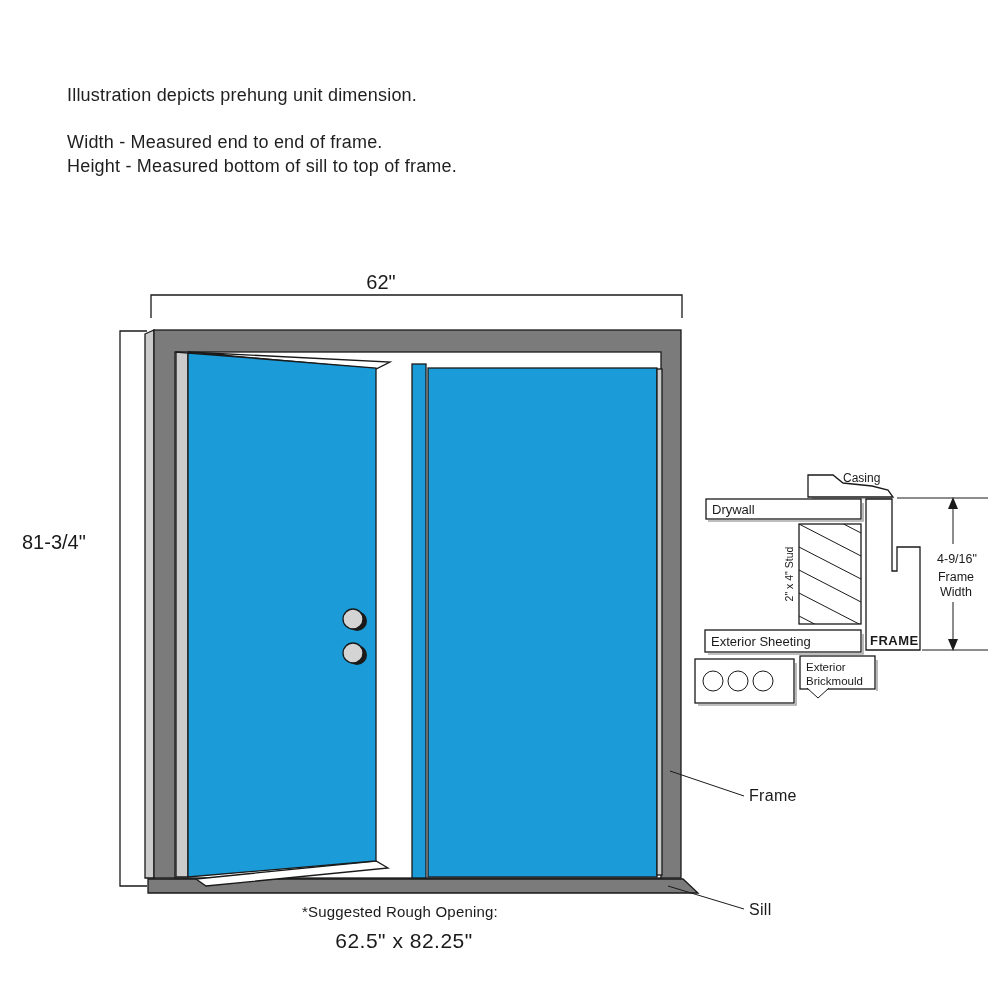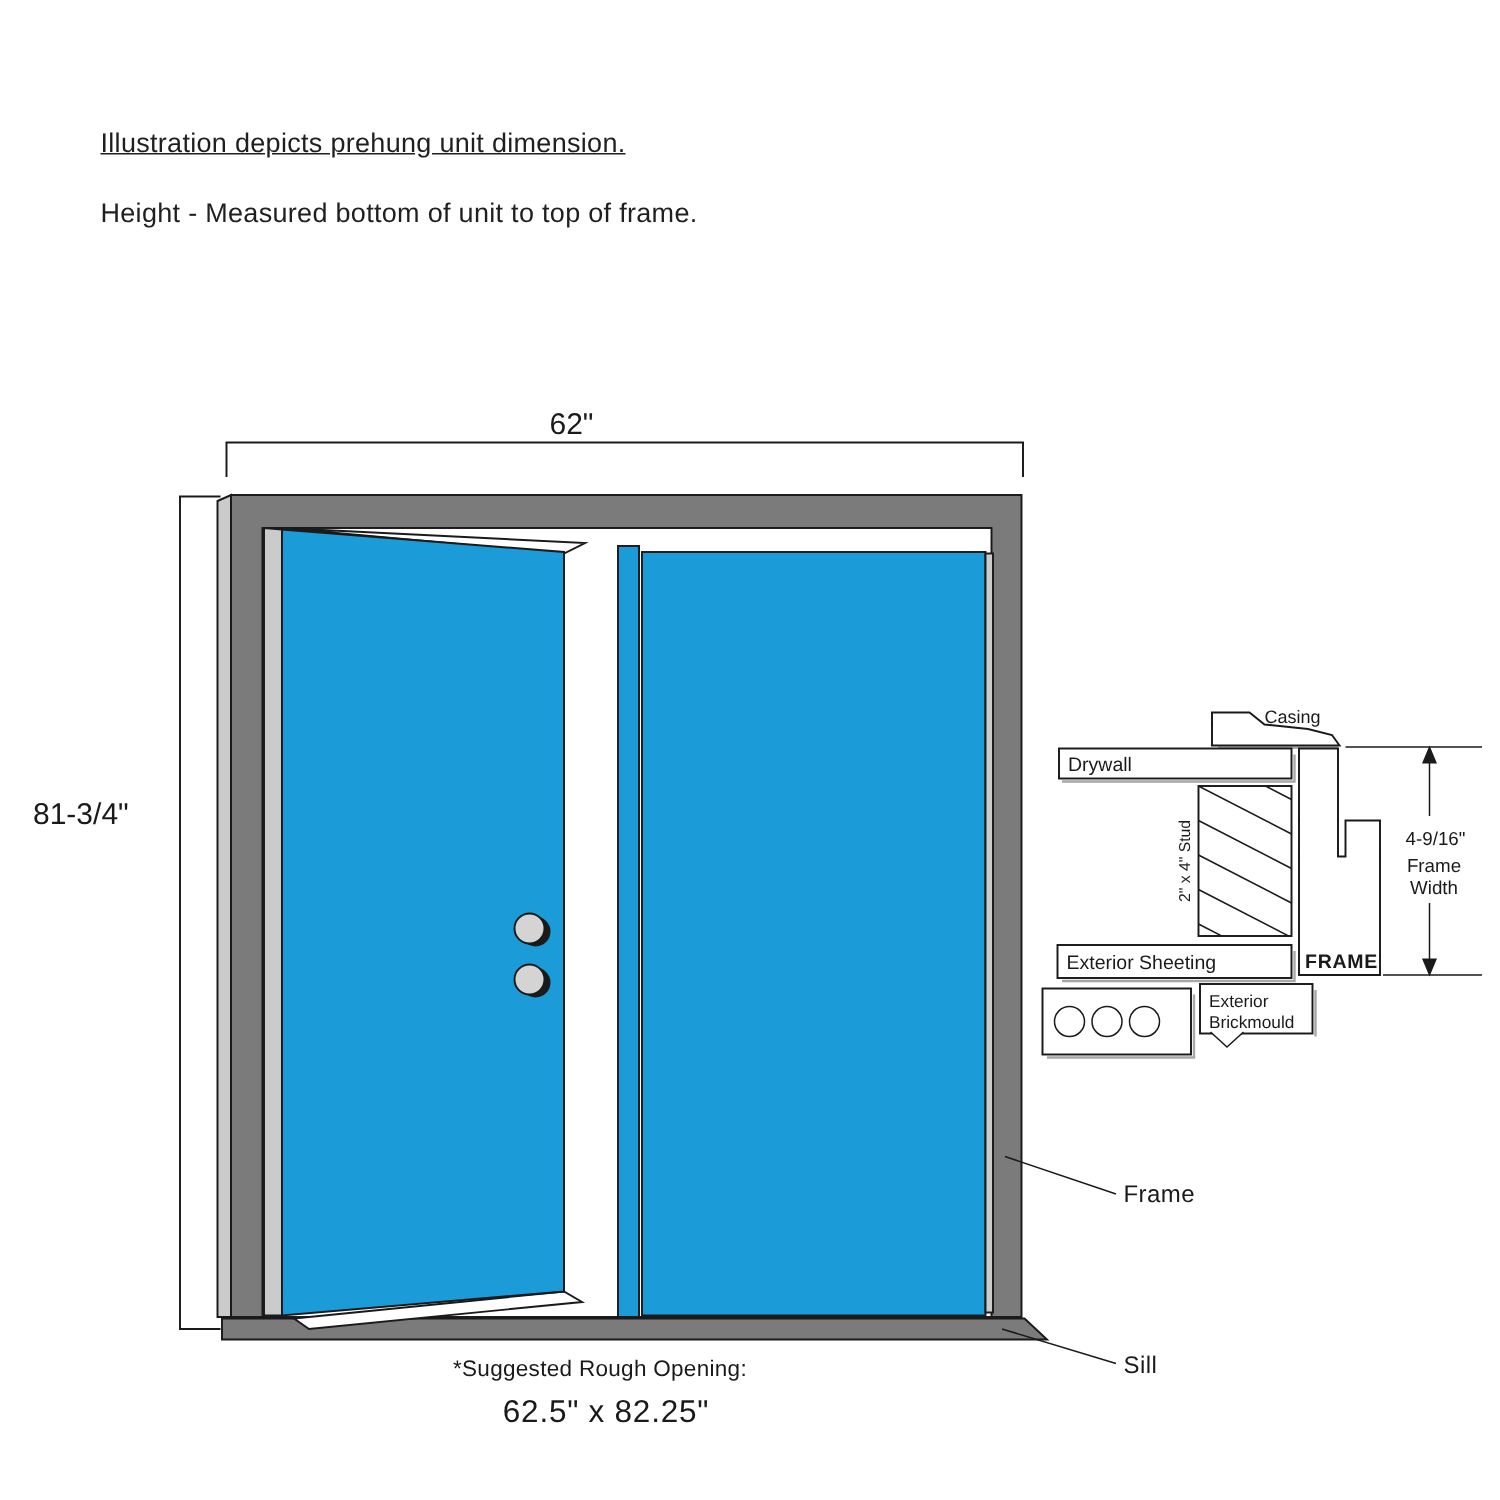--- a/index.html
+++ b/index.html
@@ -1,20 +1,20 @@
 <!DOCTYPE html>
 <html><head>
 <meta charset="utf-8">
 <style>
   html,body{margin:0;padding:0;background:#fff;}
   .canvas{position:relative;width:1000px;height:1000px;background:#ffffff;overflow:hidden;
           font-family:"Liberation Sans",sans-serif;}
   .desc{position:absolute;left:67px;top:83px;font-size:18px;color:#1f1f1f;letter-spacing:.2px;}
   .desc p{margin:0;line-height:24px;}
-  .desc p.first{margin-bottom:23px;text-decoration:underline;}
+  .desc p.first{margin-bottom:23px;}
   svg.art{position:absolute;left:0;top:0;}
   .ln{fill:none;stroke:#1a1a1a;stroke-width:1.3px;}
   .thin{stroke-width:1px;}
   .shape{stroke:#1a1a1a;stroke-width:1.3px;}
   .wht{fill:#ffffff;}
   .nofill{fill:none;}
   .shadow{fill:none;stroke:#a8a8a8;stroke-width:1.6px;}
   svg text{fill:#1a1a1a;font-family:"Liberation Sans",sans-serif;}
   .t10{font-size:10.5px;}
   .t11{font-size:11.5px;}
@@ -28,21 +28,22 @@
   .t21{font-size:21px;letter-spacing:.5px;}
   .mid{text-anchor:middle;}
 </style>
 </head>
 <body>
 
 <div class="canvas">
 
   <div class="desc">
     <p class="first">Illustration depicts prehung unit dimension.</p>
-    <p>Height - Measured bottom of unit to top of frame.</p>
+    <p>Width - Measured end to end of frame.</p>
+    <p>Height - Measured bottom of sill to top of frame.</p>
   </div>
 
   <svg class="art" width="1000" height="1000" viewBox="0 0 1000 1000">
     <defs>
       <clipPath id="studClip">
           <rect x="799" y="524" width="62" height="100"></rect>
         </clipPath>
     </defs>
 
     <g>

